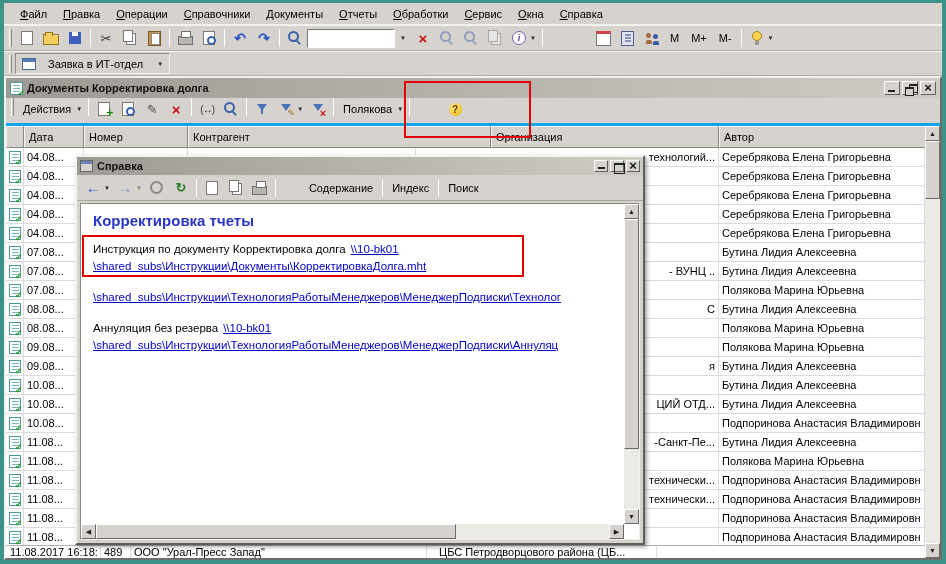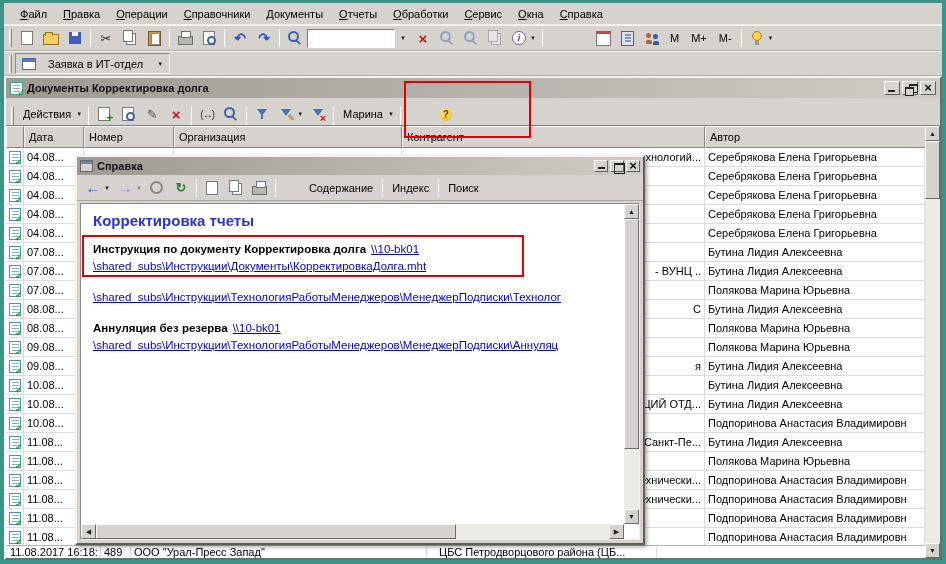--- a/index.html
+++ b/index.html
@@ -79,27 +79,27 @@
   .doc-window{position:absolute;left:0;right:0;top:73px;bottom:0;background:#d6d3ce;border:2px solid;border-color:#f2f1ee #6f6d68 #6f6d68 #f2f1ee}
   .dw-title{height:20px;display:flex;align-items:center;gap:4px;padding:10px 4px;background:linear-gradient(90deg,#9d9993,#cfccc6);font-size:11px;font-weight:bold;color:#111}
   .winbtns{margin-left:auto;display:flex;gap:2px}
   .wbtn{width:16px;height:14px;background:#d6d3ce;border:1px solid;border-color:#fff #5f5f5f #5f5f5f #fff;position:relative;display:flex;align-items:center;justify-content:center}
   .wbtn.small{width:14px;height:12px}
   .wg-min::before{content:"";width:7px;height:2px;background:#222;position:absolute;bottom:2px;left:3px}
   .wg-restore::before{content:"";position:absolute;left:6px;top:2px;width:7px;height:6px;border:1px solid #222;border-top-width:2px}
   .wg-restore::after{content:"";position:absolute;left:2px;top:5px;width:7px;height:6px;border:1px solid #222;border-top-width:2px;background:#d6d3ce}
   .wg-max::before{content:"";position:absolute;left:3px;top:2px;width:9px;height:8px;border:1px solid #222;border-top-width:2px}
   .wg-close::before{content:"×";font-size:13px;font-weight:bold;line-height:1;margin-top:-1px}
-  .cmdbar{height:28px;display:flex;align-items:flex-end;padding-left:2px;border-bottom:1px solid #0ea5e9}
+  .cmdbar{height:28px;display:flex;align-items:flex-start;padding-left:2px;border-bottom:3px solid #0ea5e9}
   .dw-grid{position:relative;height:calc(100% - 48px);overflow:hidden}
   .thead{height:22px;display:flex;background:#d6d3ce}
   .hcell{border:1px solid;border-color:#f5f4f1 #87857f #87857f #f5f4f1;font-size:11px;display:flex;align-items:center;padding:0 4px;overflow:hidden;white-space:nowrap}
   .w-icon{width:18px;flex:none}
   .w-date{width:60px;flex:none}
-  .w-num{width:90px;flex:none}
+  .w-num{width:104px;flex:none}
   .w-org{width:228px;flex:none}
   .w-contra{width:303px;flex:none}
   .w-author{flex:1}
   .tbody{position:absolute;left:0;right:15px;top:22px;bottom:0;background:#fff;overflow:hidden}
   .trow{height:19px;display:flex;border-bottom:1px solid #dcdcdc;background:#fff}
   .cell{border-right:1px solid #dcdcdc;font-size:11px;display:flex;align-items:center;padding:0 3px;overflow:hidden;white-space:nowrap}
   .c-icon{justify-content:center;padding:0}
   .c-contra{justify-content:flex-end}
   .vscroll{position:absolute;right:0;top:0;bottom:0;width:15px;background:#eceae5}
   .sb-btn{position:absolute;width:15px;height:15px;background:#d6d3ce;border:1px solid;border-color:#fff #6a6a6a #6a6a6a #fff;display:flex;align-items:center;justify-content:center}
@@ -119,21 +119,21 @@
   .pdiv{position:absolute;top:0;bottom:0;width:1px;background:#dcdcdc}
 
   
   .help-window{position:absolute;left:71px;top:152px;width:570px;height:390px;background:#d6d3ce;border:2px solid;border-color:#f4f3f0 #5f5d58 #5f5d58 #f4f3f0;box-shadow:2px 2px 4px rgba(0,0,0,.35);z-index:20}
   .hw-title{height:18px;display:flex;align-items:center;gap:4px;padding:0 3px;background:linear-gradient(90deg,#9d9993,#cfccc6);font-size:11px;font-weight:bold;color:#111}
   .hw-toolbar{height:26px;display:flex;align-items:center;padding-left:4px;border-bottom:1px solid #aaa7a1}
   .hw-content{position:absolute;left:3px;right:3px;top:46px;bottom:3px;background:#fff;border:1px solid;border-color:#8a8a8a #f2f1ee #f2f1ee #8a8a8a}
   .hw-text{position:absolute;left:0;top:0;right:15px;bottom:15px;overflow:hidden;padding:8px 8px 0 12px}
   .hw-heading{font-size:15px;font-weight:bold;color:#2a35c8;margin-bottom:12px}
   .entry{margin-bottom:14px;font-size:11.5px;line-height:17px;color:#000}
-  .ebold{font-weight:bold;margin-right:5px}
+  .ebold{font-weight:normal;margin-right:5px}
   .elink{color:#0000cc;text-decoration:underline}
   .epath{white-space:nowrap}
   .hw-vscroll{position:absolute;right:0;top:0;bottom:15px;width:15px;background:#eceae5}
   .hw-vthumb{left:0;top:15px;width:15px;height:230px}
   .hw-hscroll{position:absolute;left:0;right:15px;bottom:0;height:15px;background:#eceae5}
   .hw-hthumb{top:0;left:15px;height:15px;width:360px}
 
   
   .redbox{position:absolute;border:2px solid #e40000;z-index:30;pointer-events:none}
   .redbox1{left:400px;top:78px;width:127px;height:57px}
@@ -297,36 +297,36 @@
           </button>
           <button class="tbtn">
             <span class="ic ic-filter-edit"></span>
             <span class="dd"></span>
           </button>
           <button class="tbtn">
             <span class="ic ic-filter-off"></span>
           </button>
           <span class="sep"></span>
           <button class="tbtn">
-            <span class="tlabel">Марина</span>
+            <span class="tlabel">Полякова</span>
             <span class="dd"></span>
           </button>
           <span class="sep"></span>
           <span style="width: 30px; flex: 0 0 auto;"></span>
           <button class="tbtn">
             <span class="ic ic-help"></span>
           </button>
         </div>
       <div class="dw-grid">
         <div class="thead">
           <div class="hcell w-icon"></div>
           <div class="hcell w-date">Дата</div>
           <div class="hcell w-num">Номер</div>
+          <div class="hcell w-contra">Контрагент</div>
           <div class="hcell w-org">Организация</div>
-          <div class="hcell w-contra">Контрагент</div>
           <div class="hcell w-author">Автор</div>
         </div>
         <div class="tbody">
             <div class="trow">
               <div class="cell c-icon w-icon">
                 <span class="ic ic-docrow"></span>
               </div>
               <div class="cell c-date w-date">04.08...</div>
               <div class="cell c-num w-num"></div>
               <div class="cell c-org w-org"></div>

